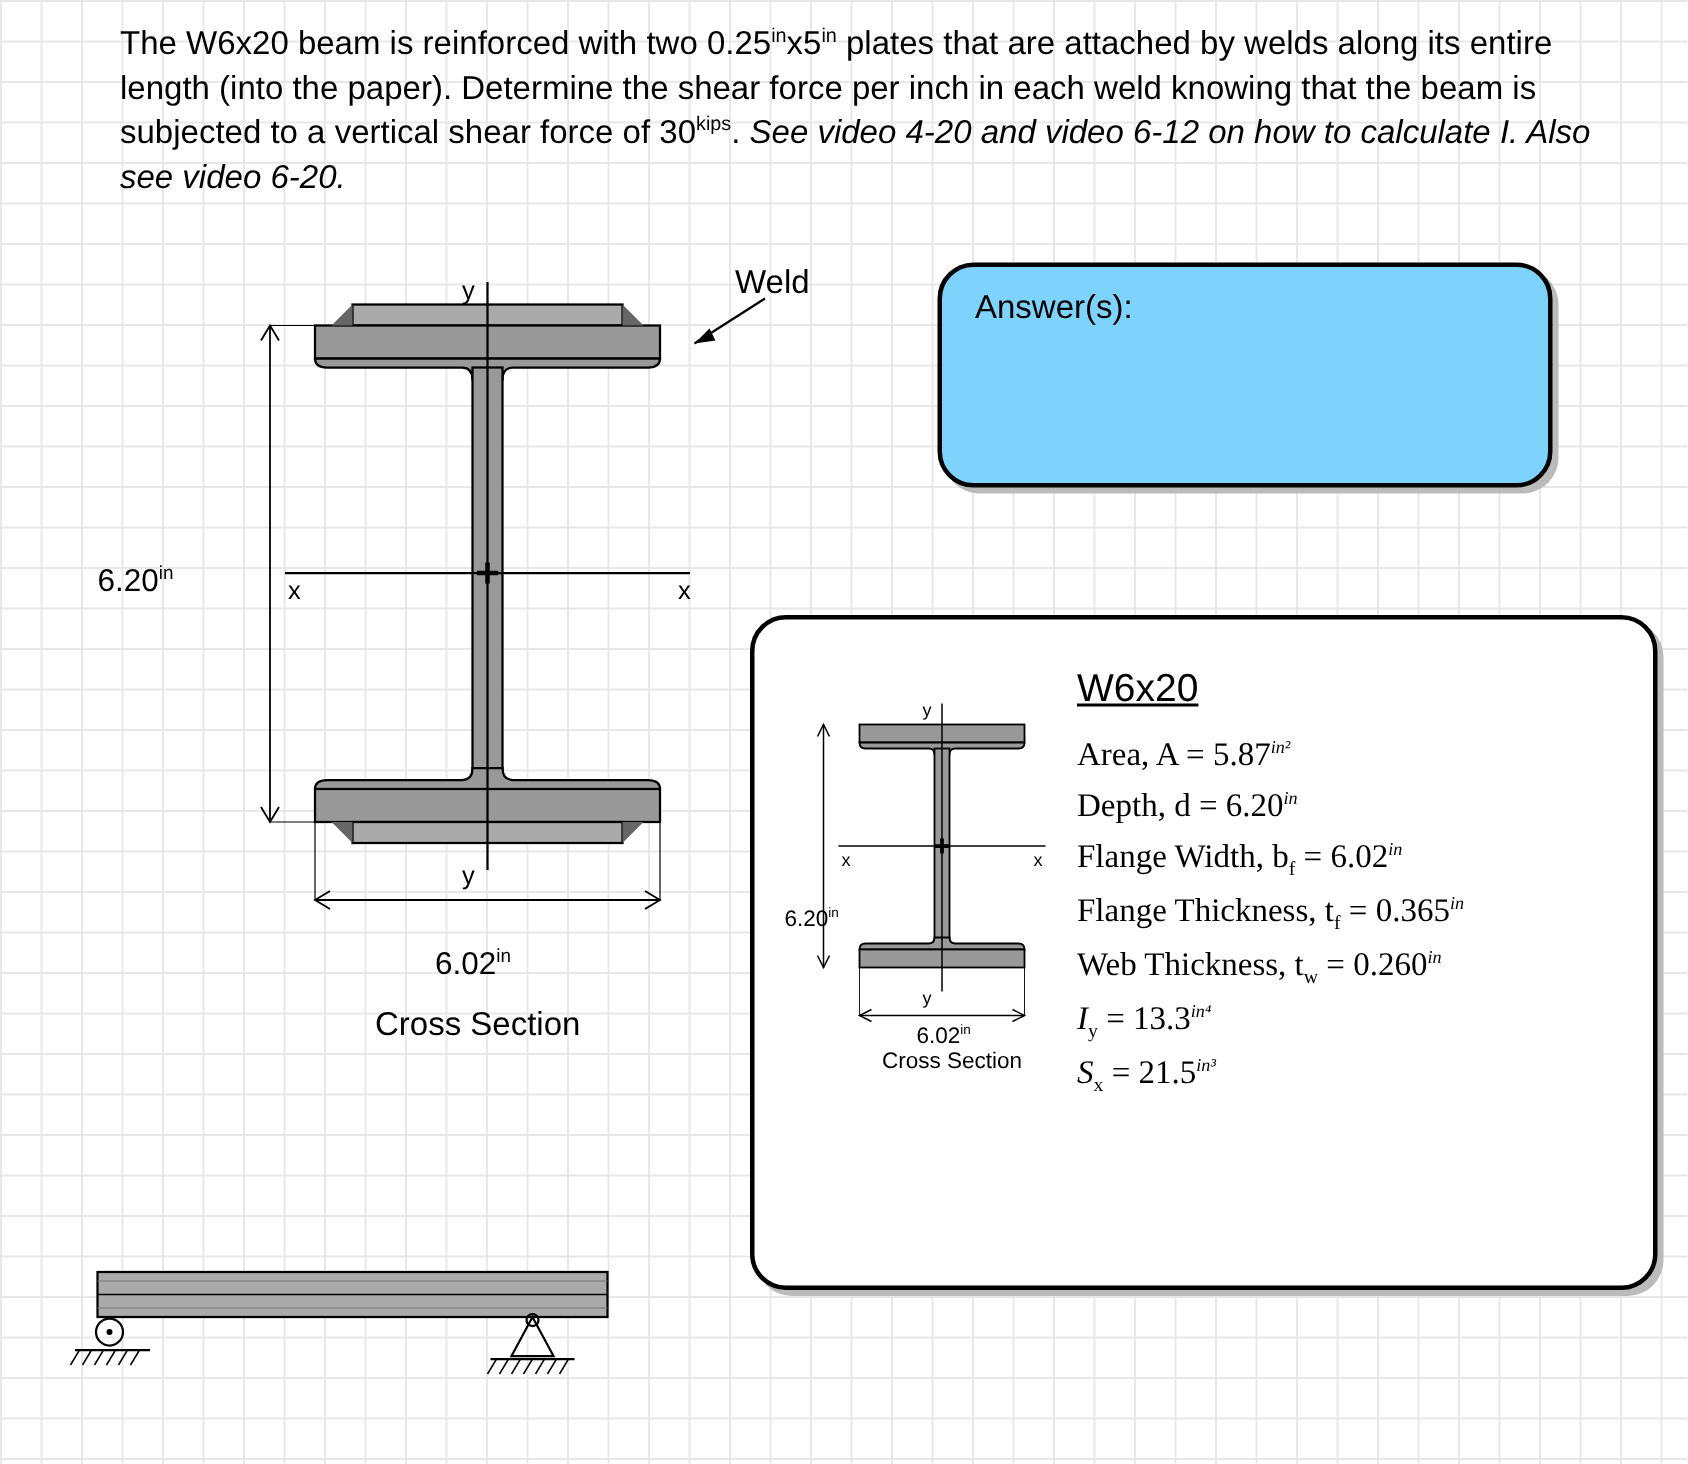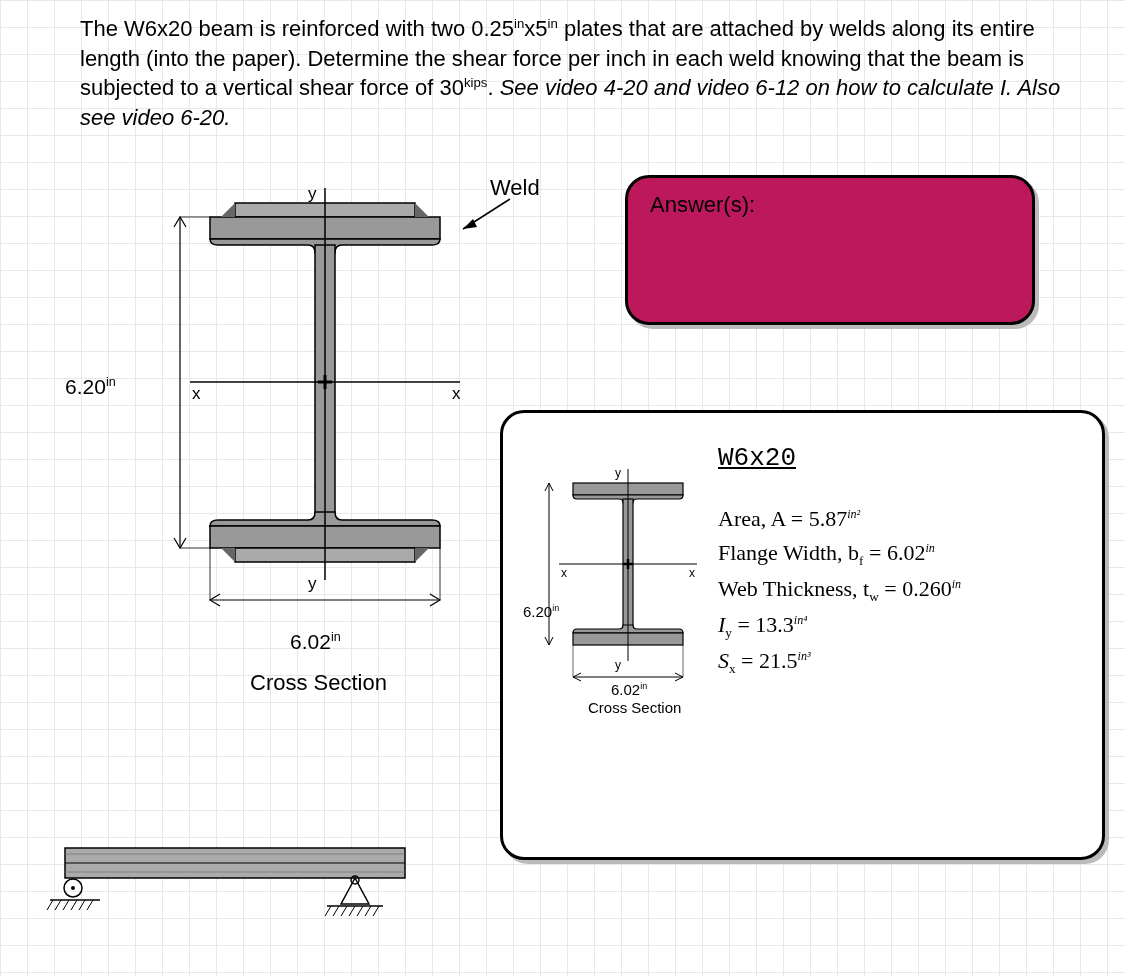--- a/index.html
+++ b/index.html
@@ -86,21 +86,21 @@
 
   
   .answer-box {
     position: absolute;
     left: 625px;
     top: 175px;
     width: 410px;
     height: 150px;
     border: 3px solid #000;
     border-radius: 24px;
-    background: #be185d;
+    background: #7dd3fc;
     box-shadow: 4px 4px 0 #bbb;
     padding: 14px 22px;
     font-size: 22px;
   }
 
   
   .info-panel {
     position: absolute;
     left: 500px;
     top: 410px;
@@ -142,22 +142,22 @@
     left: 215px;
     top: 25px;
     right: 20px;
     font-size: 22px;
     line-height: 1.55;
     font-family: 'Times New Roman', serif;
   }
   .specs-title {
     font-size: 26px;
     text-decoration: underline;
-    font-family: Liberation Mono, monospace;
-    margin-bottom: 24px;
+    font-family: Liberation Sans, sans-serif;
+    margin-bottom: 8px;
   }
   .specs sup { font-size: 0.55em; font-style: italic; }
   .specs sub { font-size: 0.6em; }
 
   
   .support-diagram {
     position: absolute;
     left: 45px;
     top: 830px;
     width: 390px;
@@ -280,21 +280,23 @@
       </div>
       <div class="mini-dim-bottom" style="left:78px; top:218px;">
         <span>6.02</span><sup>in</sup>
       </div>
       <div class="mini-cross-label" style="left:55px; top:236px;">Cross Section</div>
     </div>
 
     <div class="specs">
       <div class="specs-title">W6x20</div>
       <div><span>Area, A = </span><span>5.87</span><sup>in²</sup></div>
+      <div><span>Depth, d = </span><span>6.20</span><sup>in</sup></div>
       <div><span>Flange Width, b</span><sub>f</sub><span> = </span><span>6.02</span><sup>in</sup></div>
+      <div><span>Flange Thickness, t</span><sub>f</sub><span> = </span><span>0.365</span><sup>in</sup></div>
       <div><span>Web Thickness, t</span><sub>w</sub><span> = </span><span>0.260</span><sup>in</sup></div>
       <div><span class="italic">I</span><sub>y</sub><span> = </span><span>13.3</span><sup>in⁴</sup></div>
       <div><span class="italic">S</span><sub>x</sub><span> = </span><span>21.5</span><sup>in³</sup></div>
     </div>
   </div>
 
   <div class="support-diagram">
     <svg viewBox="0 0 390 120">
 
       <rect x="20" y="18" width="340" height="30" fill="#aaa" stroke="#000" stroke-width="1.5"></rect>

